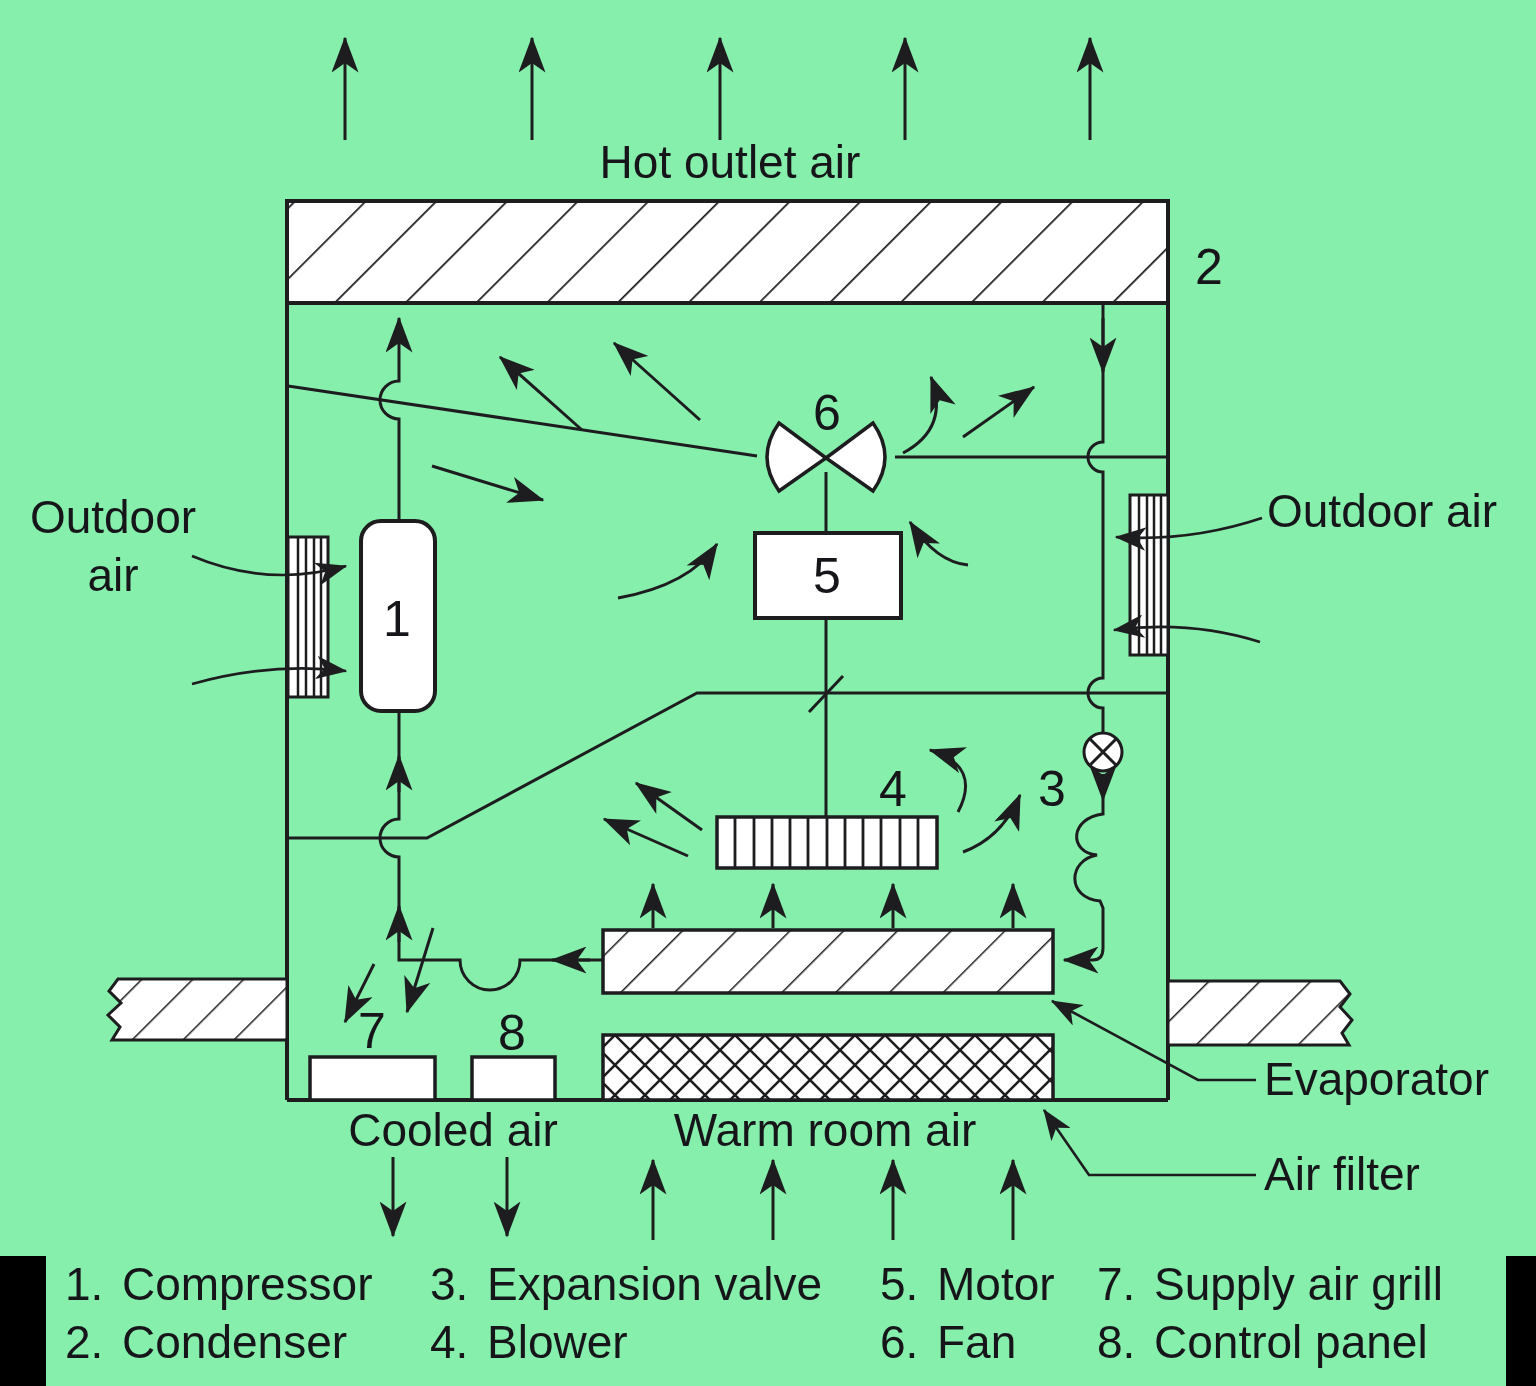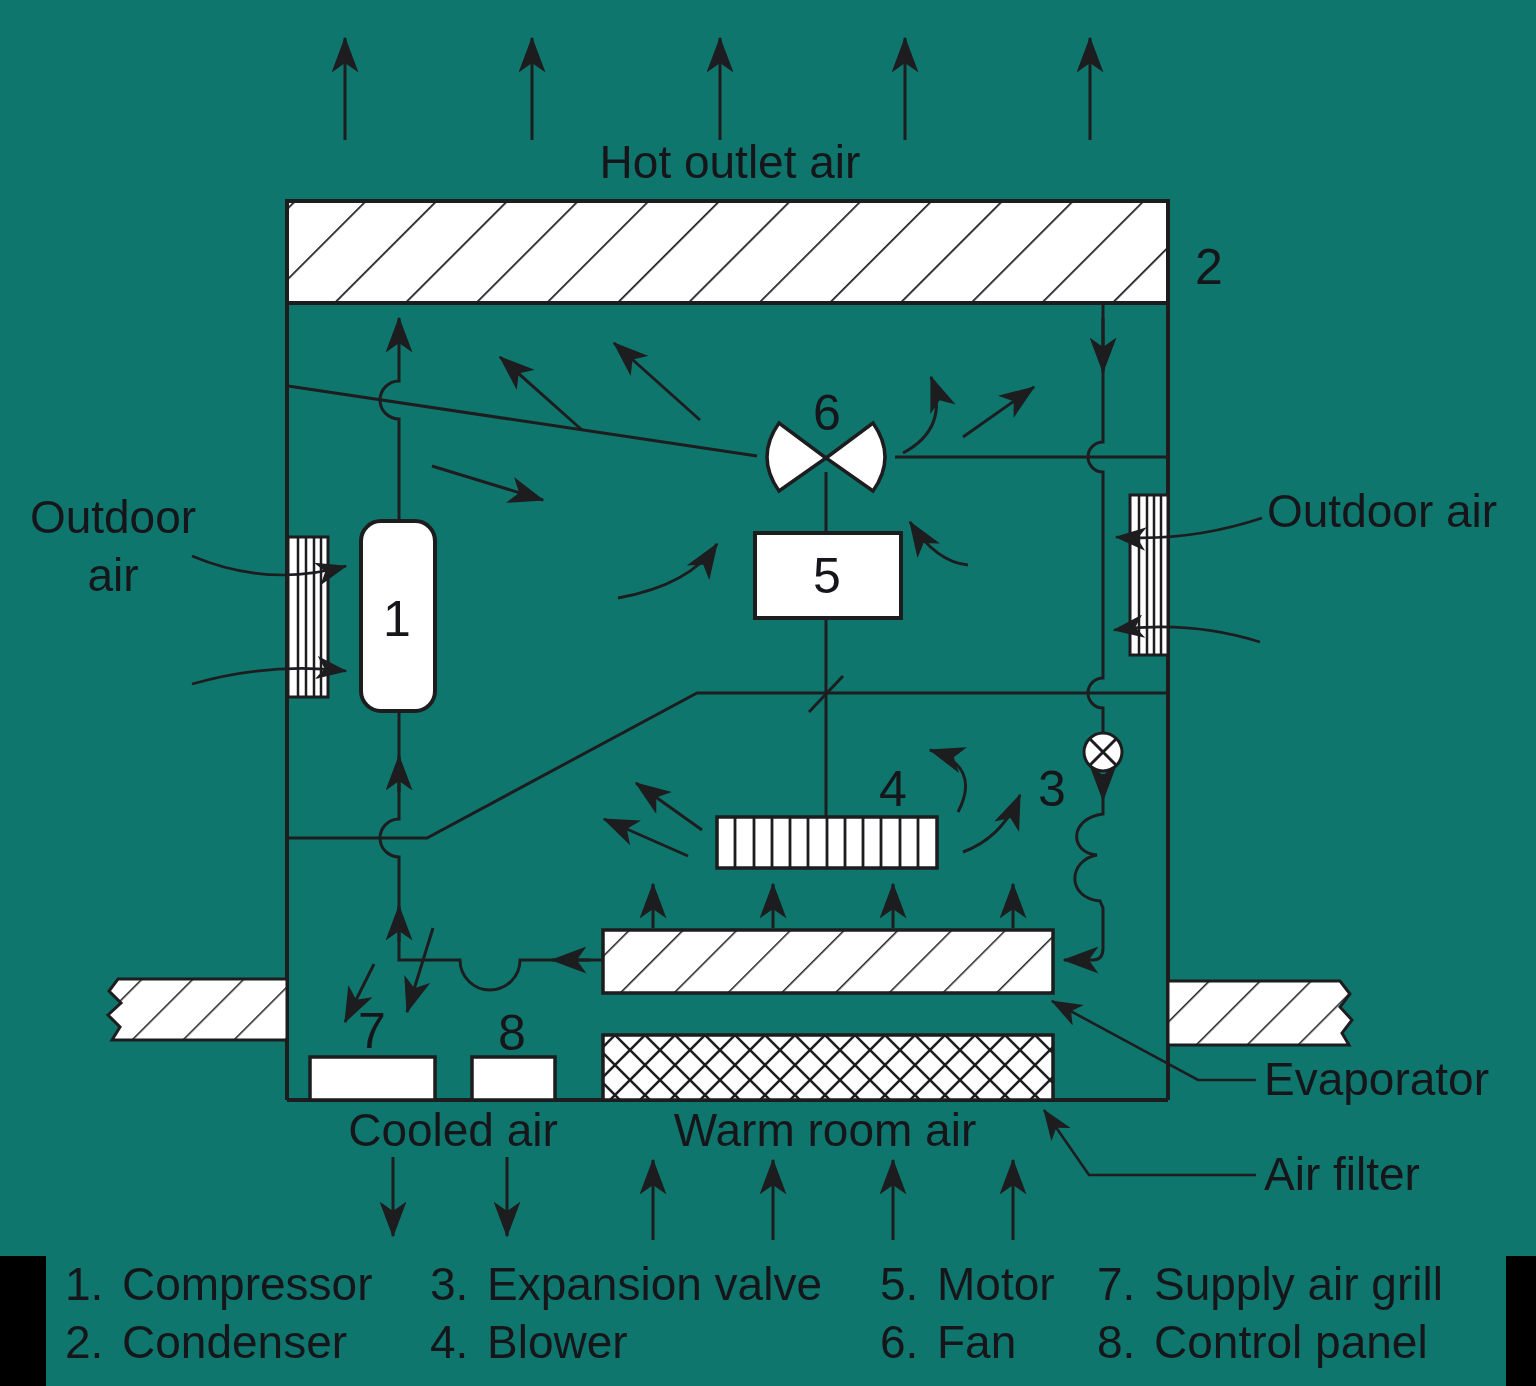--- a/index.html
+++ b/index.html
@@ -1,16 +1,16 @@
 <!DOCTYPE html>
 <html><head>
 <meta charset="utf-8">
 <style>
   html,body{margin:0;padding:0;background:#ffffff;}
-  .stage{width:1536px;height:1386px;position:relative;background:#0f766e;}
+  .stage{width:1536px;height:1386px;position:relative;background:#86efac;}
   svg{display:block;}
   text{font-family:"Liberation Sans","DejaVu Sans",sans-serif;fill:#16161a;}
   .lbl{font-size:46px;}
   .num{font-size:50px;}
   .leg{font-size:46px;}
   .mid{text-anchor:middle;}
 </style>
 </head>
 <body>
 

